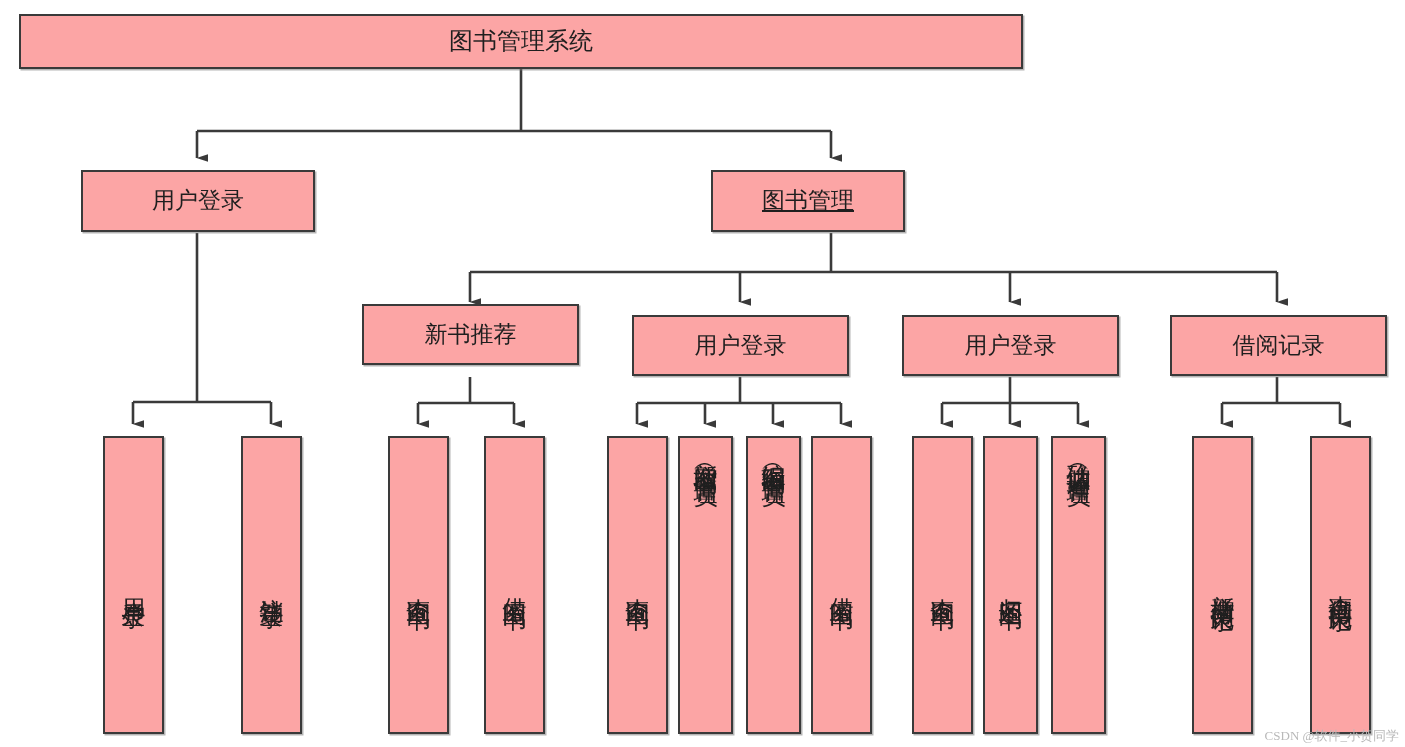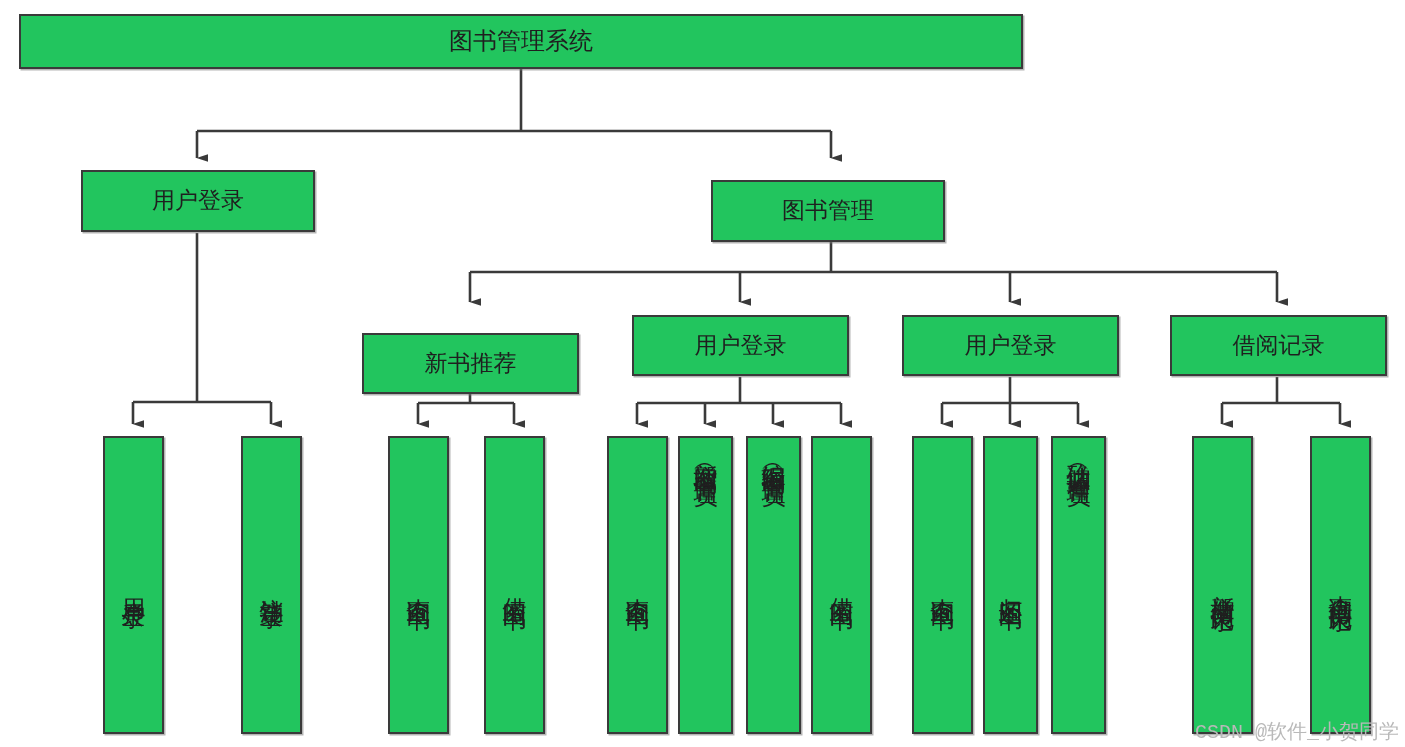--- a/index.html
+++ b/index.html
@@ -8,21 +8,21 @@
     background:#ffffff;
     font-family:"Liberation Sans","DejaVu Sans",sans-serif;
     overflow:hidden;
   }
   #canvas{position:relative;width:1405px;height:747px;}
   svg#edges{position:absolute;left:0;top:0;width:1405px;height:747px;pointer-events:none;}
 
   .node{
     position:absolute;
     box-sizing:border-box;
-    background:#22c55e;
+    background:#fca5a5;
     border:2.5px solid #3a3a3a;
     display:flex;
     align-items:center;
     justify-content:center;
     color:#1f1f1f;
     box-shadow:1.5px 1.5px 0 0 rgba(120,120,120,.55);
   }
   .node .lbl{
     display:block;
     line-height:1.18;
@@ -43,24 +43,24 @@
     text-orientation:upright;
     font-size:24px;
     letter-spacing:3px;
     line-height:1;
   }
   .node.vert.mid{align-items:center;padding-top:0;}
 
   #watermark{
     position:absolute;
     right:6px;bottom:2px;
-    font-size:20px;
+    font-size:13px;
     color:#b9b9b9;
     white-space:nowrap;
-    font-family:Liberation Mono, monospace;
+    font-family:Liberation Serif, serif;
   }
 </style>
 </head>
 <body>
 
 <div id="canvas">
 
   <svg id="edges" viewBox="0 0 1405 747">
     <defs>
       <marker id="arr" markerWidth="10" markerHeight="12" refX="4.2" refY="11" orient="auto" markerUnits="userSpaceOnUse">
@@ -111,25 +111,25 @@
     </g>
   </svg>
 
   <div class="node root horiz" style="left:19px;top:14px;width:1004px;height:55px;">
     <span class="lbl">图书管理系统</span>
   </div>
 
   <div class="node horiz" style="left:81px;top:170px;width:234px;height:62px;">
     <span class="lbl">用户登录</span>
   </div>
-  <div class="node horiz" style="left:711px;top:180px;width:234px;height:62px;">
+  <div class="node horiz" style="left:711px;top:170px;width:194px;height:62px;text-decoration:underline;">
     <span class="lbl">图书管理</span>
   </div>
 
-  <div class="node horiz" style="left:362px;top:333px;width:217px;height:61px;">
+  <div class="node horiz" style="left:362px;top:304px;width:217px;height:61px;">
     <span class="lbl">新书推荐</span>
   </div>
   <div class="node horiz" style="left:632px;top:315px;width:217px;height:61px;">
     <span class="lbl">用户登录</span>
   </div>
   <div class="node horiz" style="left:902px;top:315px;width:217px;height:61px;">
     <span class="lbl">用户登录</span>
   </div>
   <div class="node horiz" style="left:1170px;top:315px;width:217px;height:61px;">
     <span class="lbl">借阅记录</span>

